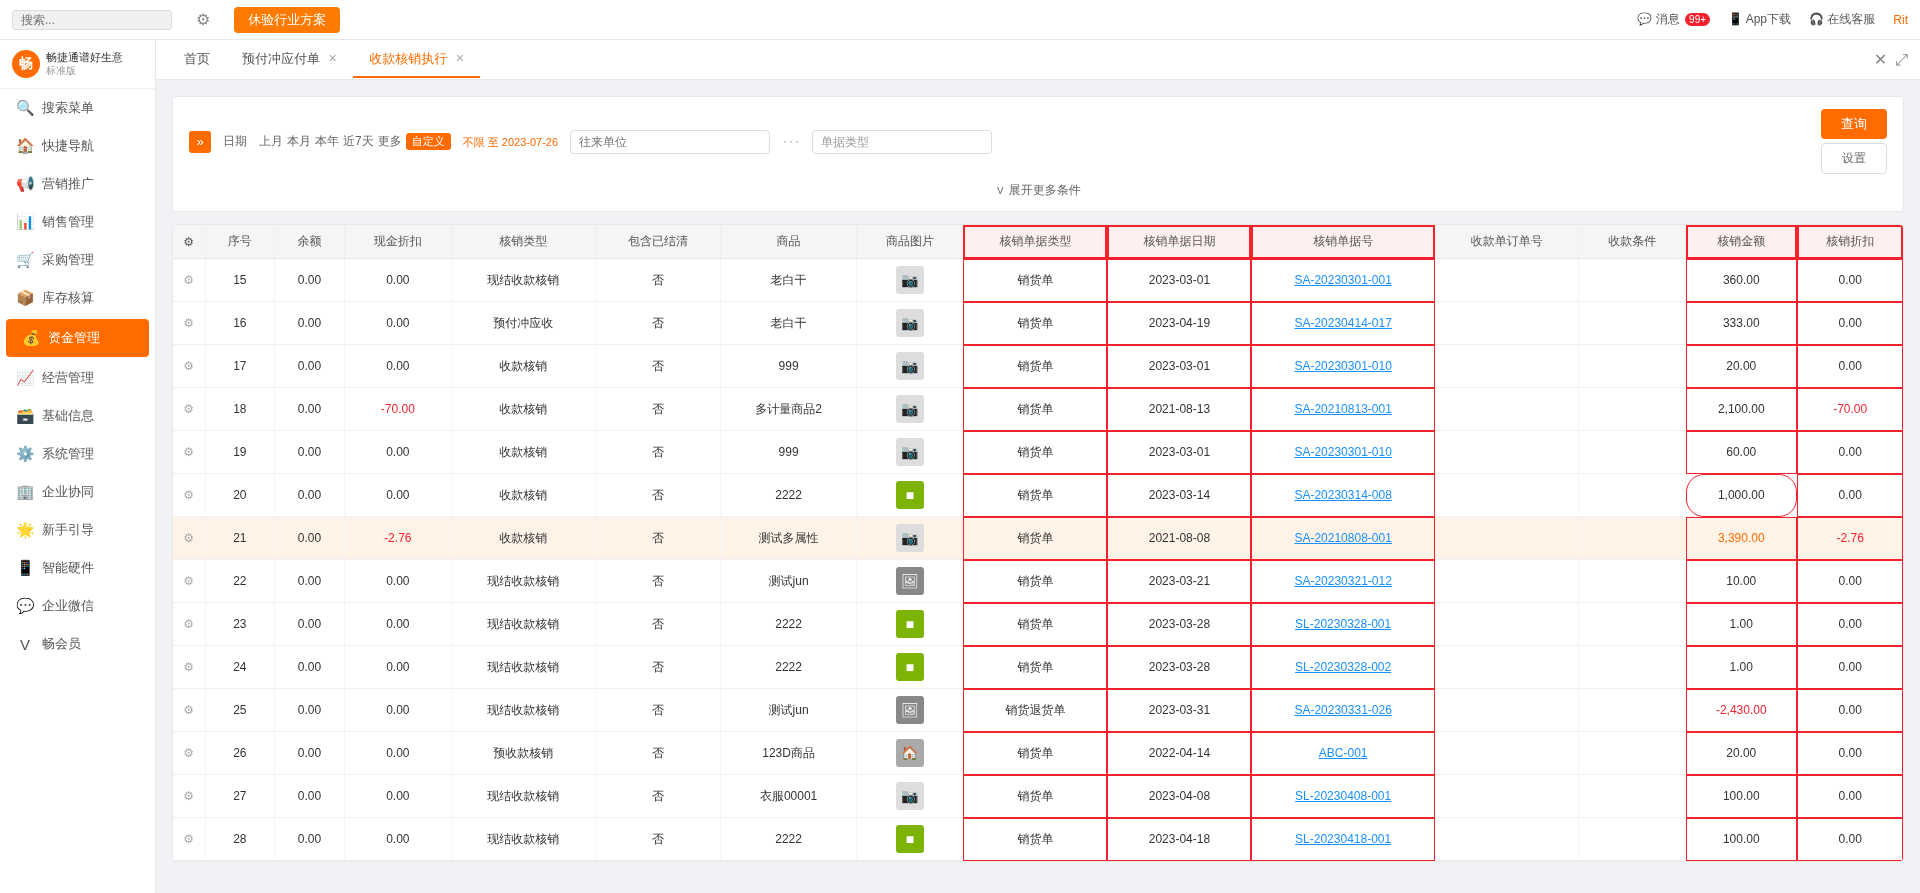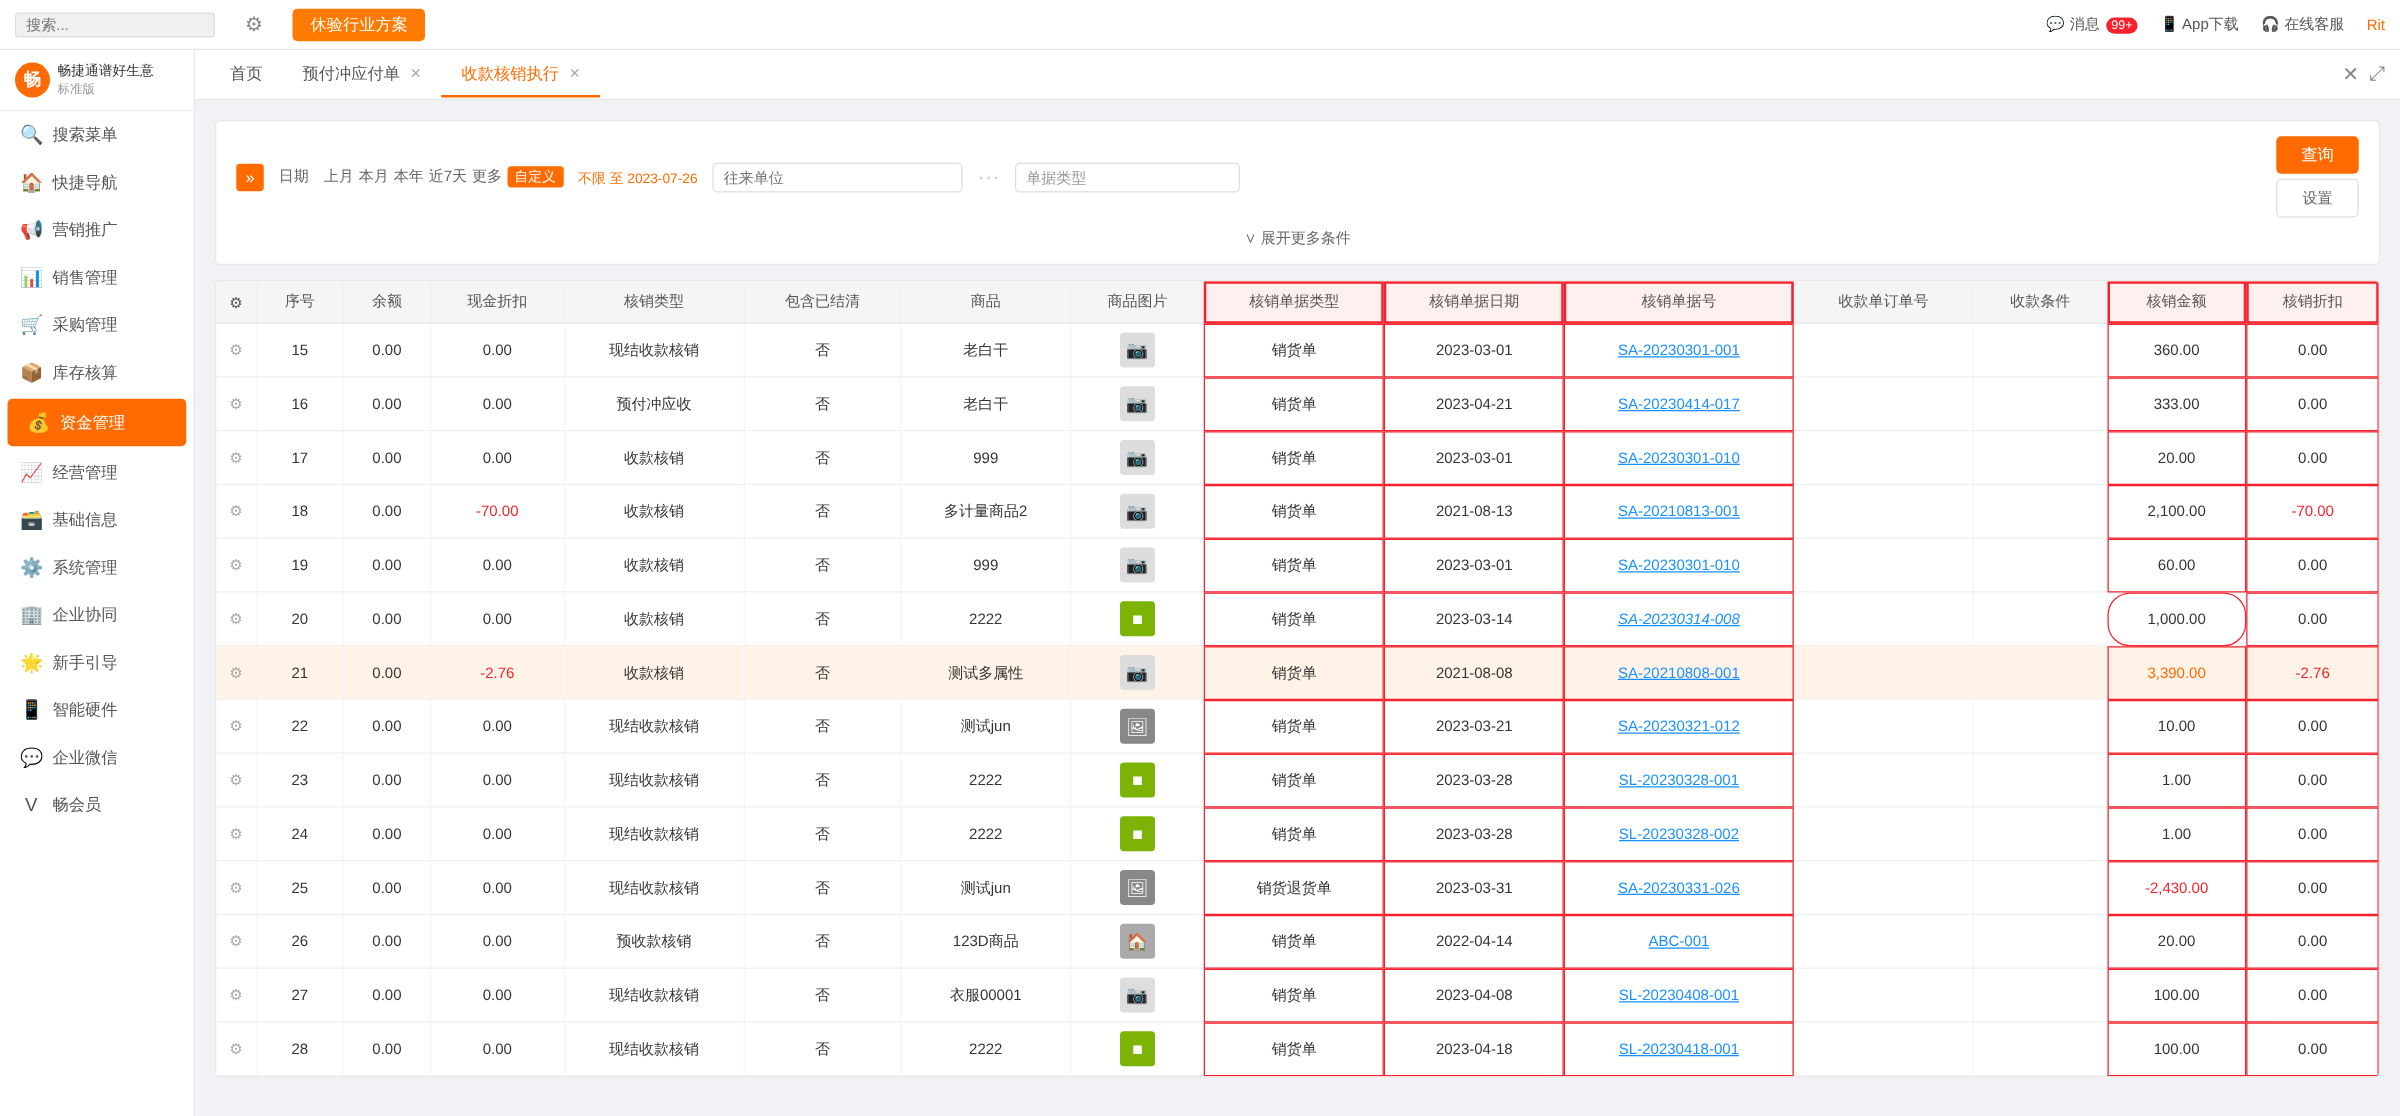--- a/index.html
+++ b/index.html
@@ -475,21 +475,21 @@
               <tr>
                 <td class="settings-icon-cell">⚙</td>
                 <td>16</td>
                 <td>0.00</td>
                 <td>0.00</td>
                 <td>预付冲应收</td>
                 <td>否</td>
                 <td>老白干</td>
                 <td><div class="img-placeholder">📷</div></td>
                 <td style="outline: rgb(245, 34, 45) solid 1px; outline-offset: -1px;">销货单</td>
-                <td style="outline: rgb(245, 34, 45) solid 1px; outline-offset: -1px;">2023-04-21</td>
+                <td style="outline: rgb(245, 34, 45) solid 1px; outline-offset: -1px;">2023-04-19</td>
                 <td style="outline: rgb(245, 34, 45) solid 1px; outline-offset: -1px;"><span class="link-text">SA-20230414-017</span></td>
                 <td></td>
                 <td></td>
                 <td style="outline: rgb(245, 34, 45) solid 1px; outline-offset: -1px;">333.00</td>
                 <td style="outline: rgb(245, 34, 45) solid 1px; outline-offset: -1px;">0.00</td>
               </tr>
               <tr>
                 <td class="settings-icon-cell">⚙</td>
                 <td>17</td>
                 <td>0.00</td>
@@ -544,21 +544,21 @@
                 <td class="settings-icon-cell">⚙</td>
                 <td>20</td>
                 <td>0.00</td>
                 <td>0.00</td>
                 <td>收款核销</td>
                 <td>否</td>
                 <td>2222</td>
                 <td><div class="img-placeholder green">■</div></td>
                 <td style="outline: rgb(245, 34, 45) solid 1px; outline-offset: -1px;">销货单</td>
                 <td style="outline: rgb(245, 34, 45) solid 1px; outline-offset: -1px;">2023-03-14</td>
-                <td style="outline: rgb(245, 34, 45) solid 1px; outline-offset: -1px; font-style: italic;"><span class="link-text">SA-20230314-008</span></td>
+                <td style="outline: rgb(245, 34, 45) solid 1px; outline-offset: -1px;"><span class="link-text">SA-20230314-008</span></td>
                 <td></td>
                 <td></td>
                 <td style="outline: rgb(245, 34, 45) solid 1px; outline-offset: -1px; border-radius: 18px;">1,000.00</td>
                 <td style="outline: rgb(245, 34, 45) solid 1px; outline-offset: -1px;">0.00</td>
               </tr>
               <tr class="highlighted">
                 <td class="settings-icon-cell">⚙</td>
                 <td>21</td>
                 <td>0.00</td>
                 <td class="text-red">-2.76</td>

